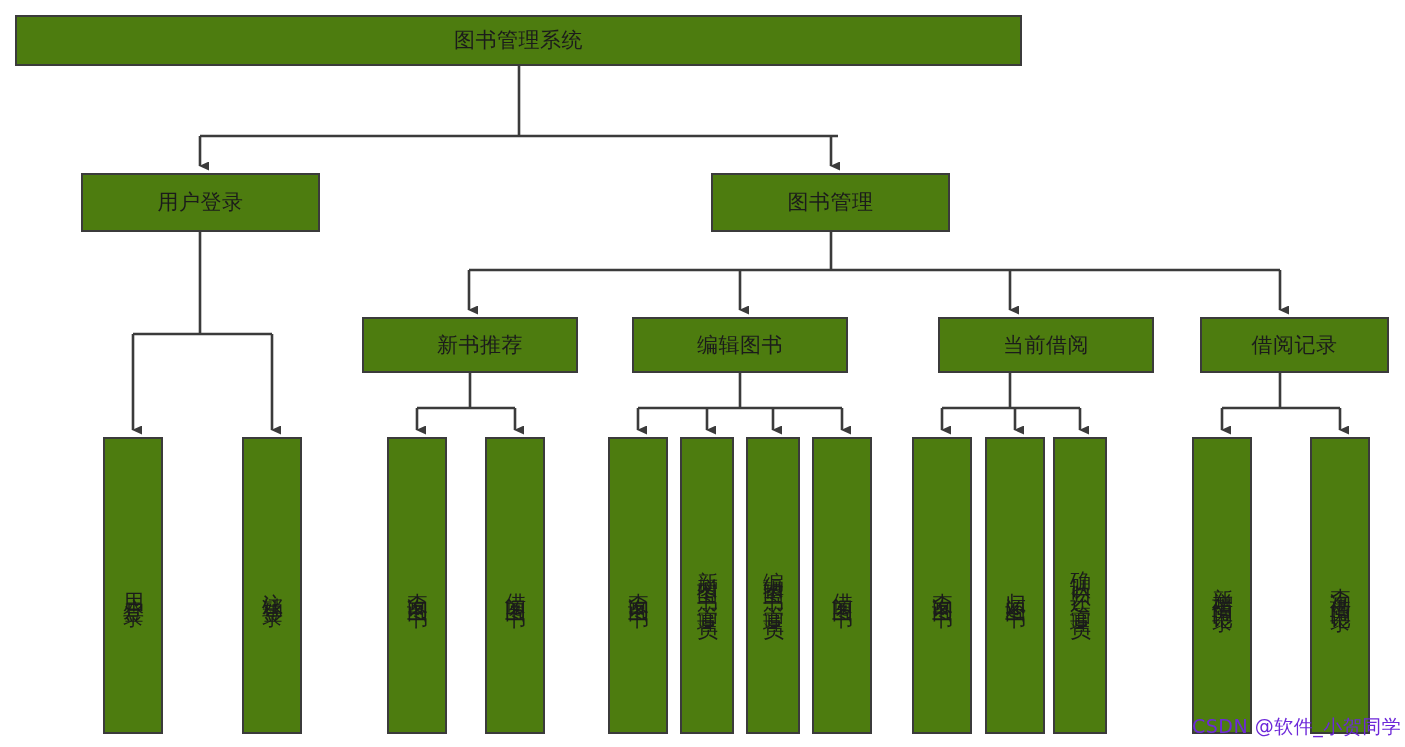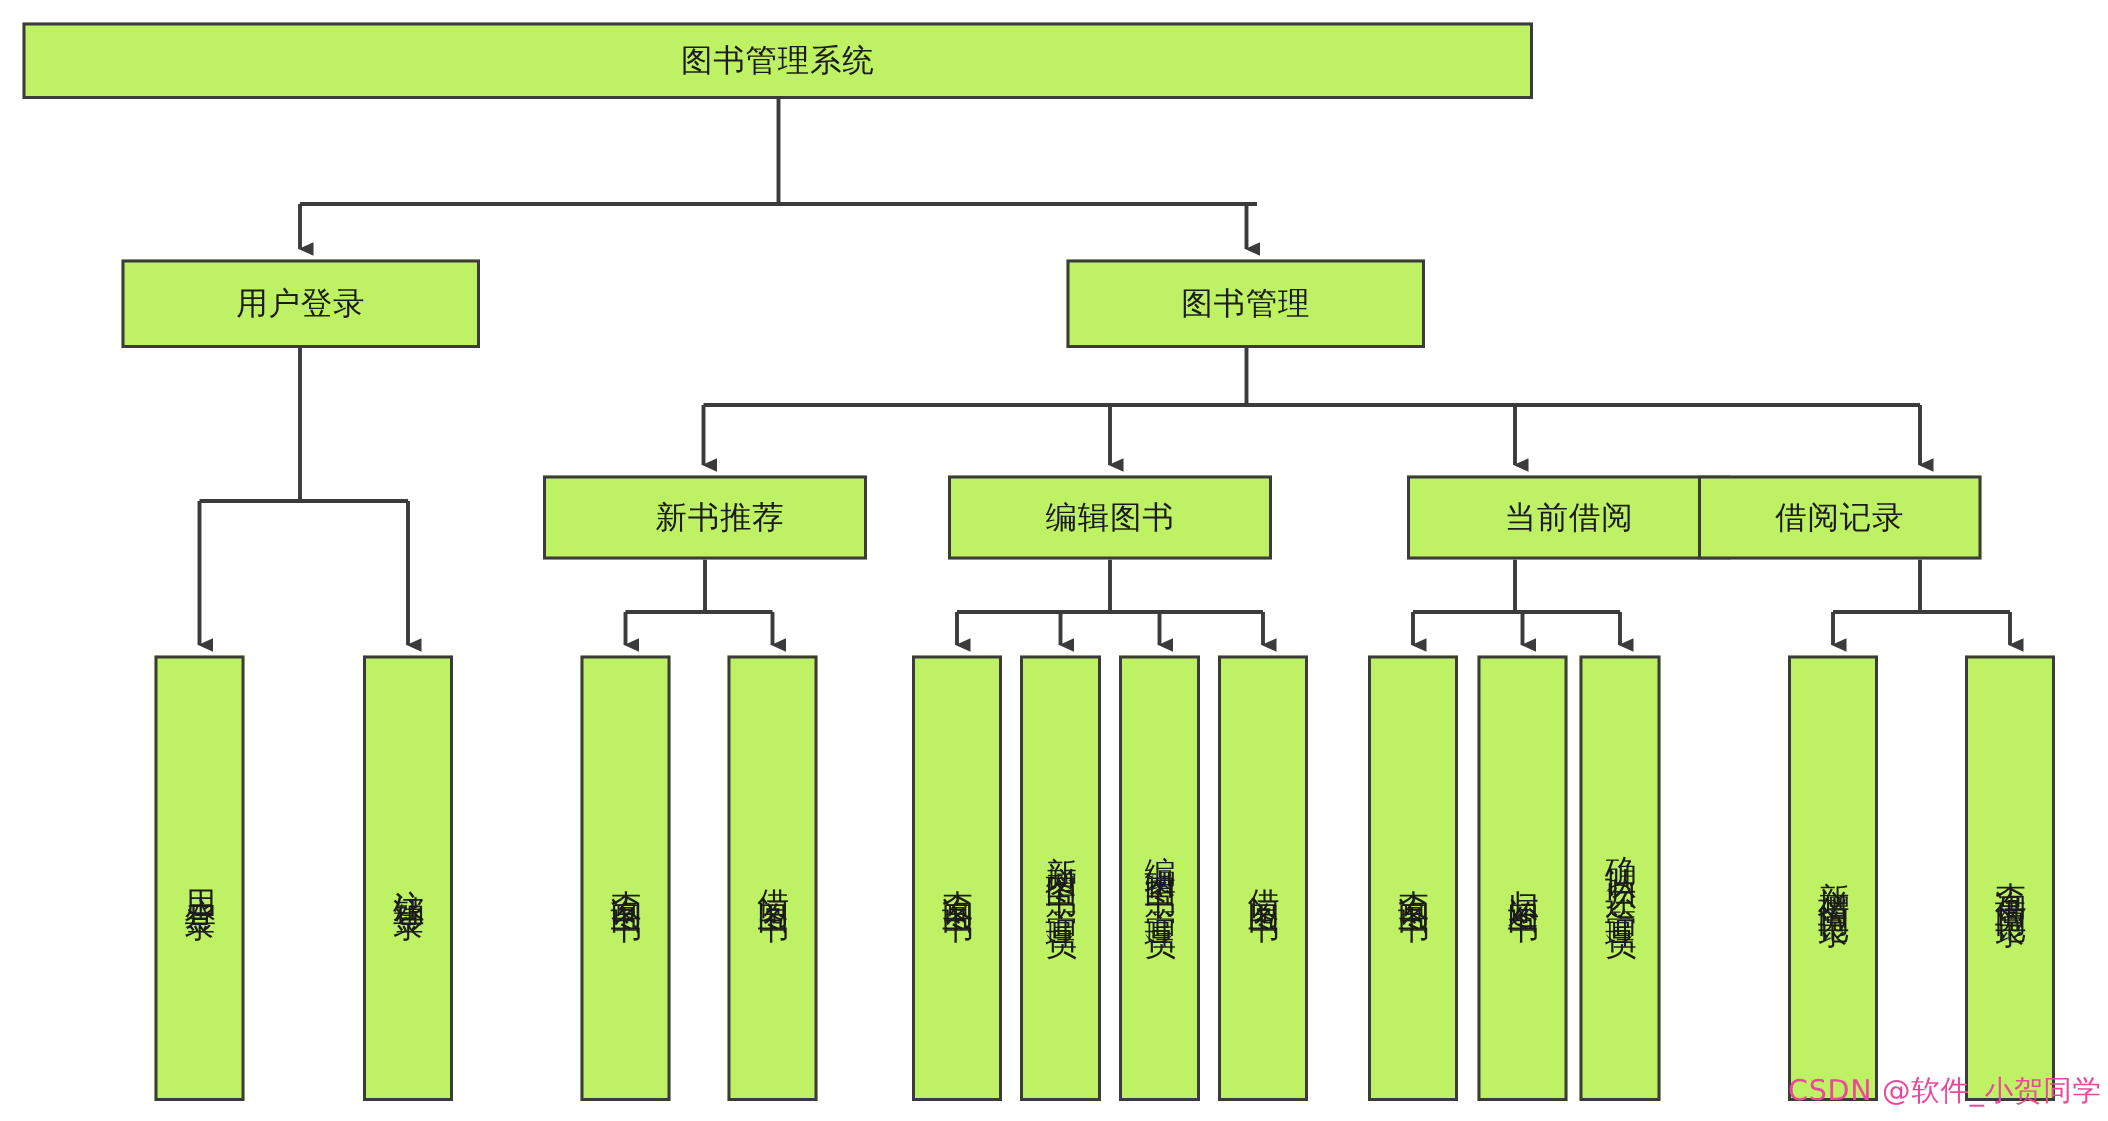--- a/index.html
+++ b/index.html
@@ -23,21 +23,21 @@
     position: absolute;
     left: 0;
     top: 0;
     width: 1405px;
     height: 747px;
     pointer-events: none;
   }
   .node {
     position: absolute;
     box-sizing: border-box;
-    background: #bef264;
+    background: #4d7c0f;
     border: 2.5px solid #3b3b3b;
     display: flex;
     align-items: center;
     justify-content: center;
     color: #1b1b1b;
   }
   .node-label {
     display: block;
     text-align: center;
     line-height: 1.0;
@@ -61,21 +61,21 @@
     text-align: center;
   }
   .node.vertical.tall .node-label {
     letter-spacing: 7px;
   }
   .watermark {
     position: absolute;
     left: 1192px;
     top: 714px;
     font-size: 19px;
-    color: #ec4899;
+    color: #6d28d9;
     white-space: nowrap;
     letter-spacing: 0.5px;
   }
 </style>
 </head>
 <body>
 
 <div id="diagram-root">
 
   <svg class="connectors" viewBox="0 0 1405 747" xmlns="http://www.w3.org/2000/svg">
@@ -153,21 +153,21 @@
 
   <div class="node horizontal" style="left: 362px; top: 317px; width: 216px; height: 56px; padding-left: 20px;">
     <span class="node-label">新书推荐</span>
   </div>
   <div class="node horizontal" style="left: 632px; top: 317px; width: 216px; height: 56px;">
     <span class="node-label">编辑图书</span>
   </div>
   <div class="node horizontal" style="left: 902px; top: 317px; width: 216px; height: 56px; margin-left: 36px;">
     <span class="node-label">当前借阅</span>
   </div>
-  <div class="node horizontal" style="left: 1132px; top: 317px; width: 189px; height: 56px;">
+  <div class="node horizontal" style="left: 1200px; top: 317px; width: 189px; height: 56px;">
     <span class="node-label">借阅记录</span>
   </div>
 
   <div class="node vertical" style="left: 103px; top: 437px; width: 60px; height: 297px;">
     <span class="node-label">用户登录</span>
   </div>
   <div class="node vertical" style="left: 242px; top: 437px; width: 60px; height: 297px;">
     <span class="node-label">注销登录</span>
   </div>
   <div class="node vertical" style="left: 387px; top: 437px; width: 60px; height: 297px;">

